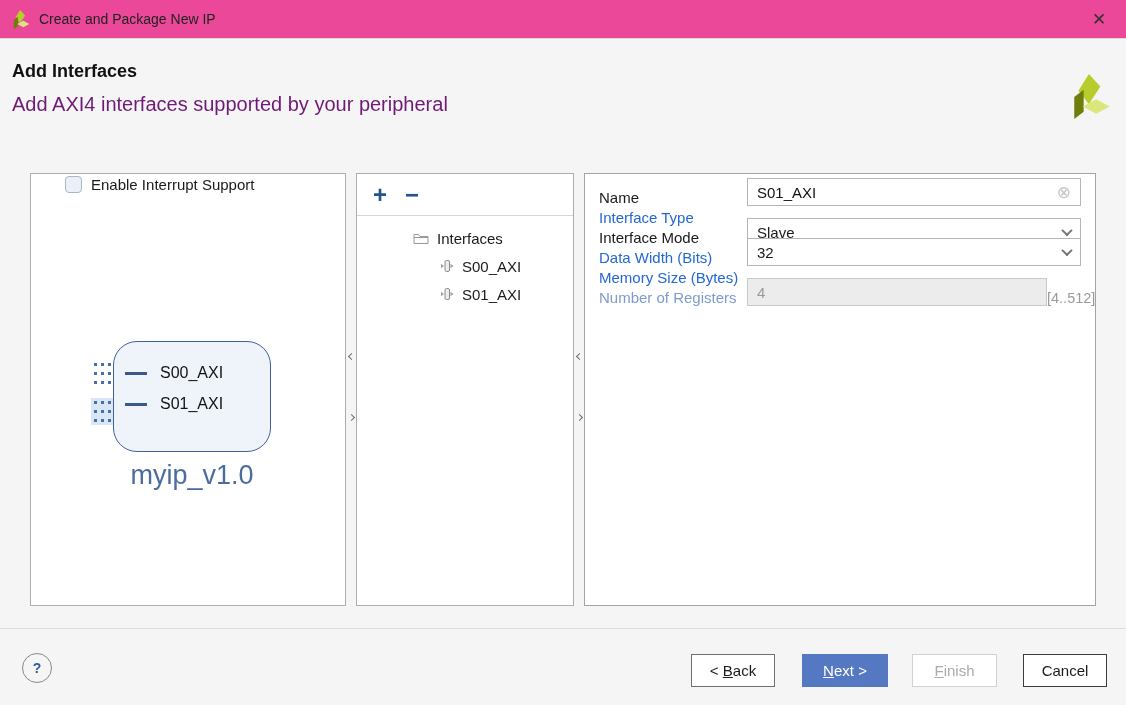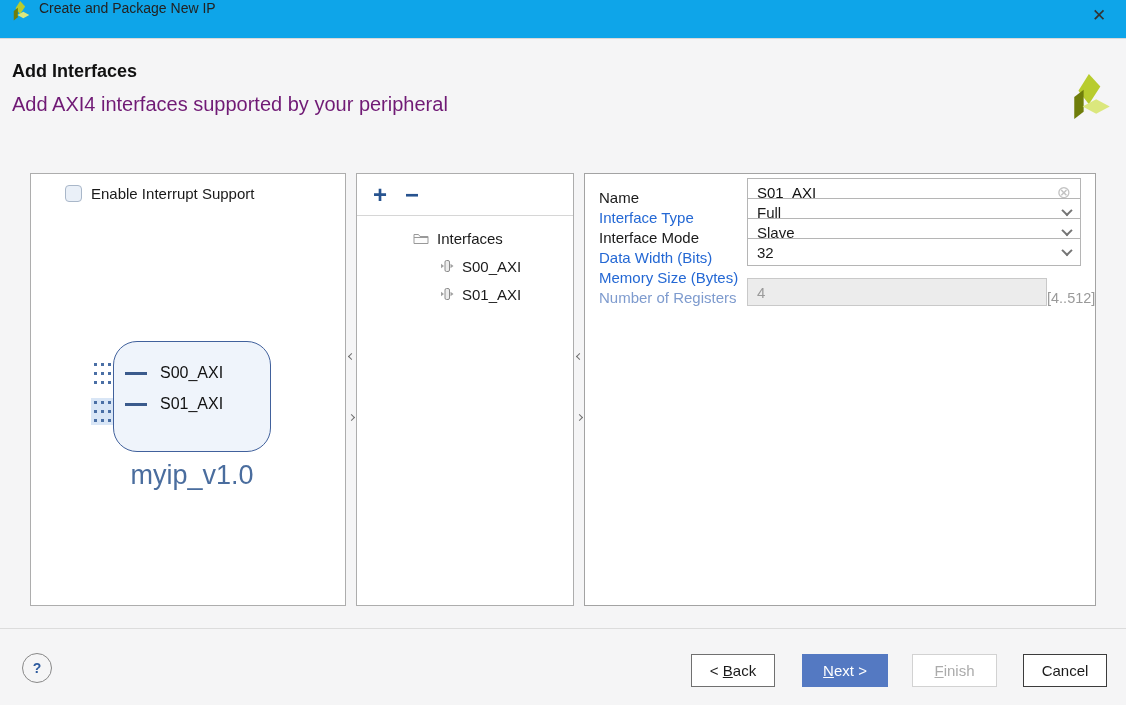--- a/index.html
+++ b/index.html
@@ -4,22 +4,22 @@
 <style>
   * { box-sizing: border-box; }
   html,body { margin:0; padding:0; }
   body {
     width:1126px; height:705px; position:relative; overflow:hidden;
     background:#f5f5f6; font-family:"Liberation Sans", sans-serif; color:#1a1a1a;
   }
 
   
   .titlebar {
-    position:absolute; top:0; left:0; right:0; height:39px; background:#0ea5e9;
-    border-bottom:1px solid #d9d9d9; display:flex; padding:0 12px;
+    position:absolute; top:0; left:0; right:0; height:39px; background:#ec4899;
+    border-bottom:1px solid #d9d9d9; display:flex; align-items:center; padding:0 12px;
   }
   .titlebar .win-title { font-size:14px; color:#222; margin-left:8px; }
   .close-btn {
     margin-left:auto; width:30px; height:30px; display:flex; align-items:center;
     justify-content:center; font-size:17px; color:#333; font-weight:300; cursor:default;
   }
 
   
   .page-title { position:absolute; left:12px; top:61px; margin:0; font-size:18px; font-weight:bold; color:#111; }
   .page-subtitle { position:absolute; left:12px; top:93px; font-size:20px; color:#701a75; }
@@ -31,21 +31,21 @@
   #mid-panel   { left:356px; width:218px; }
   #right-panel { left:584px; width:512px; border-color:#a3a3a3; }
 
   
   .split-chev { position:absolute; width:10px; height:10px; }
   .split-chev i { display:block; width:5px; height:5px; border-left:1.6px solid #6f6f6f; border-bottom:1.6px solid #6f6f6f; margin:2px auto; }
   .split-chev.left i  { transform:rotate(45deg); }
   .split-chev.right i { transform:rotate(225deg); }
 
   
-  .chk-row { position:absolute; left:10px; top:11px; display:flex; align-items:center; gap:9px;padding-left:24px; }
+  .chk-row { position:absolute; left:10px; top:2px; display:flex; align-items:center; gap:9px;padding-left:24px; }
   .checkbox { width:17px; height:17px; border:1.5px solid #a9b7c9; border-radius:4px; background:#eaf0f8; }
   .chk-label { font-size:15px; }
 
   .ip-block {
     position:absolute; left:82px; top:167px; width:158px; height:111px;
     border:1.5px solid #41619c; border-radius:24px; background:#eff4fb;
   }
   .port-row { position:absolute; left:11px; display:flex; align-items:center; gap:13px; }
   .port-row.p0 { top:22px; } .port-row.p1 { top:53px; }
   .port-dash { width:22px; height:3px; background:#3a5a8c; }
@@ -229,24 +229,20 @@
     <div class="frow">
       <span class="flabel">Name</span>
       <span class="fctrl">
         <input class="text-input" value="S01_AXI" style="">
         <span class="clear-icon">⊗</span>
       </span>
     </div>
 
     <div class="frow">
       <span class="flabel blue">Interface Type</span>
-      <span class="fctrl">
-        <span>Full</span>
-        <span class="chevron"></span>
-      </span>
     </div>
 
     <div class="frow">
       <span class="flabel">Interface Mode</span>
       <span class="fctrl">
         <span>Slave</span>
         <span class="chevron"></span>
       </span>
     </div>
 

